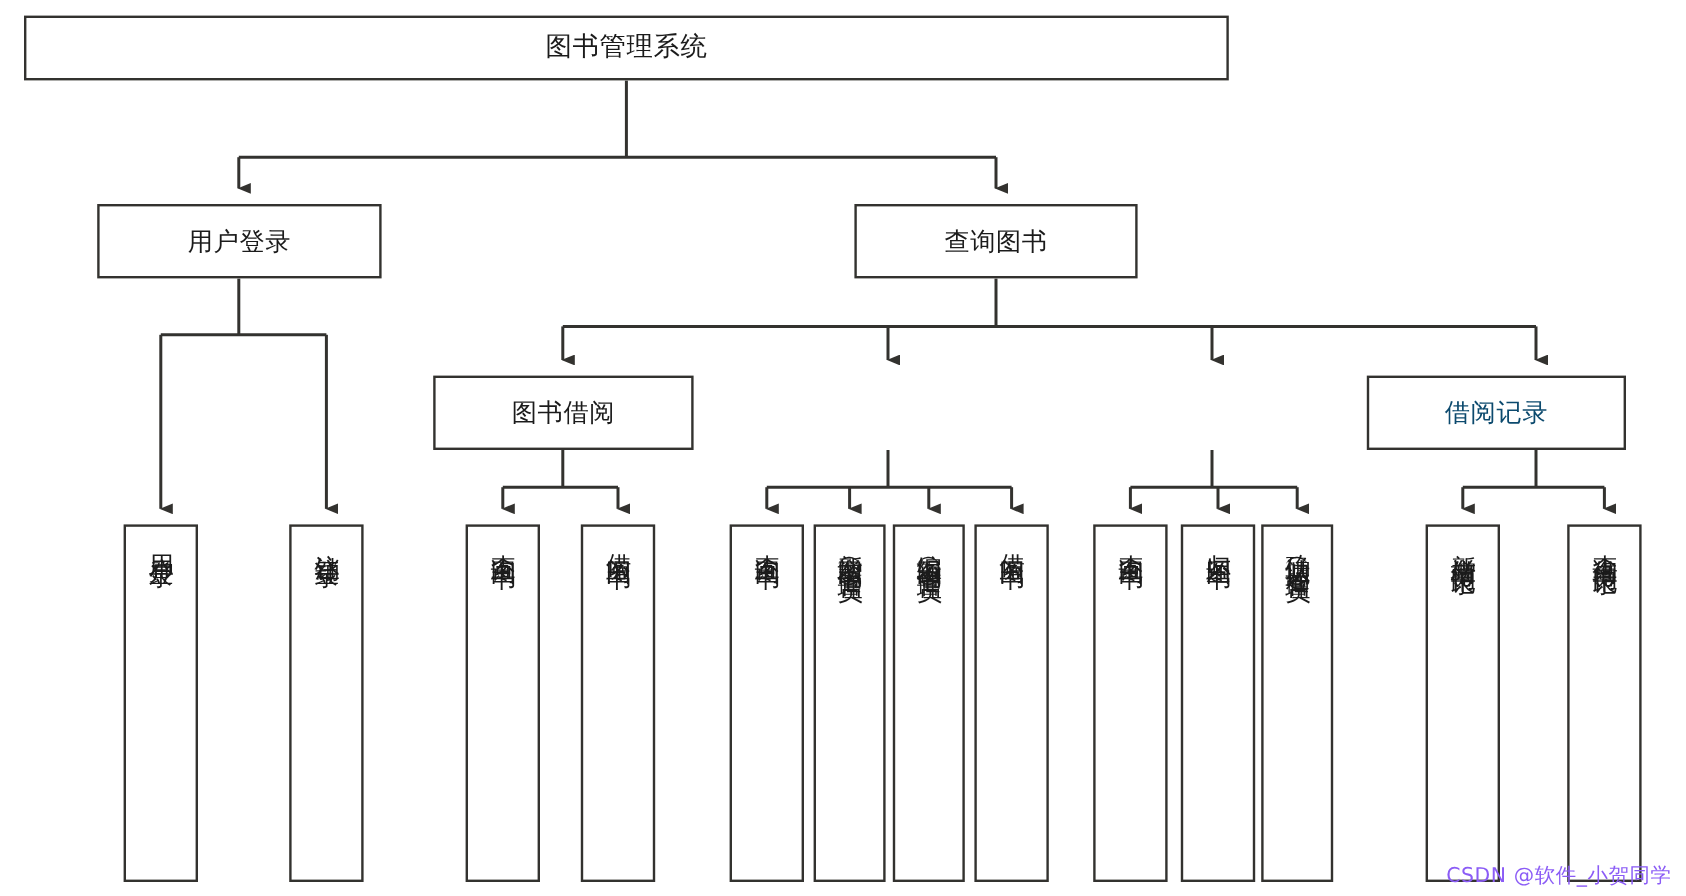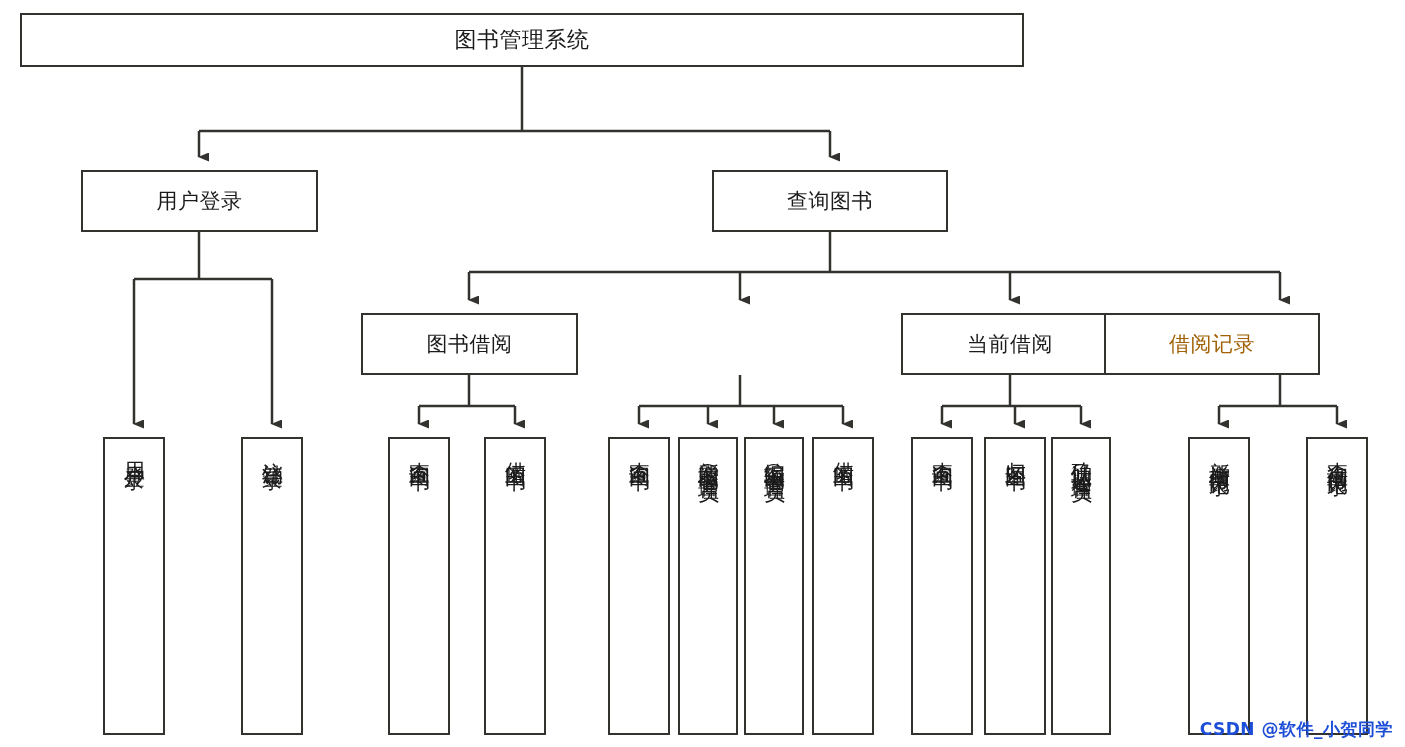--- a/index.html
+++ b/index.html
@@ -133,24 +133,21 @@
   <div class="node horizontal" style="left: 81px; top: 170px; width: 237px; height: 62px; border-color: rgb(51, 50, 47); background: rgb(255, 255, 255); color: rgb(27, 27, 27);">
     <span class="label">用户登录</span>
   </div>
   <div class="node horizontal" style="left: 712px; top: 170px; width: 236px; height: 62px; border-color: rgb(51, 50, 47); background: rgb(255, 255, 255); color: rgb(27, 27, 27);">
     <span class="label">查询图书</span>
   </div>
 
   <div class="node horizontal" style="left: 361px; top: 313px; width: 217px; height: 62px; border-color: rgb(51, 50, 47); background: rgb(255, 255, 255); color: rgb(27, 27, 27);">
     <span class="label">图书借阅</span>
   </div>
-  <div class="node horizontal" style="left: 901px; top: 313px; width: 218px; height: 62px; border-color: rgb(51, 50, 47); background: rgb(255, 255, 255); color: rgb(27, 27, 27);">
-    <span class="label">当前借阅</span>
-  </div>
-  <div class="node horizontal" style="left: 1104px; top: 313px; width: 216px; height: 62px; border-color: rgb(51, 50, 47); background: rgb(255, 255, 255); color: #a16207; font-family: Liberation Serif, serif;">
+  <div class="node horizontal" style="left: 1139px; top: 313px; width: 216px; height: 62px; border-color: rgb(51, 50, 47); background: rgb(255, 255, 255); color: #0c4a6e; font-family: Liberation Serif, serif;">
     <span class="label">借阅记录</span>
   </div>
 
   <div class="node vertical" style="left: 103px; top: 437px; width: 62px; height: 298px; border-color: rgb(51, 50, 47); background: rgb(255, 255, 255); color: rgb(27, 27, 27);">
     <span class="label">用户登录</span>
   </div>
   <div class="node vertical" style="left: 241px; top: 437px; width: 62px; height: 298px; border-color: rgb(51, 50, 47); background: rgb(255, 255, 255); color: rgb(27, 27, 27);">
     <span class="label">注销登录</span>
   </div>
   <div class="node vertical" style="left: 388px; top: 437px; width: 62px; height: 298px; border-color: rgb(51, 50, 47); background: rgb(255, 255, 255); color: rgb(27, 27, 27);">
@@ -180,14 +177,14 @@
   <div class="node vertical" style="left: 1051px; top: 437px; width: 60px; height: 298px; border-color: rgb(51, 50, 47); background: rgb(255, 255, 255); color: rgb(27, 27, 27);">
     <span class="label">确认归还（管理员）</span>
   </div>
   <div class="node vertical" style="left: 1188px; top: 437px; width: 62px; height: 298px; border-color: rgb(51, 50, 47); background: rgb(255, 255, 255); color: rgb(27, 27, 27);">
     <span class="label">新增借阅记录</span>
   </div>
   <div class="node vertical" style="left: 1306px; top: 437px; width: 62px; height: 298px; border-color: rgb(51, 50, 47); background: rgb(255, 255, 255); color: rgb(27, 27, 27);">
     <span class="label">查询借阅记录</span>
   </div>
 
-  <div id="watermark" style="color: #1d4ed8; font-weight: bold;">CSDN @软件_小贺同学</div>
+  <div id="watermark" style="color: #8b5cf6;">CSDN @软件_小贺同学</div>
 </div>
 
 </body></html>

